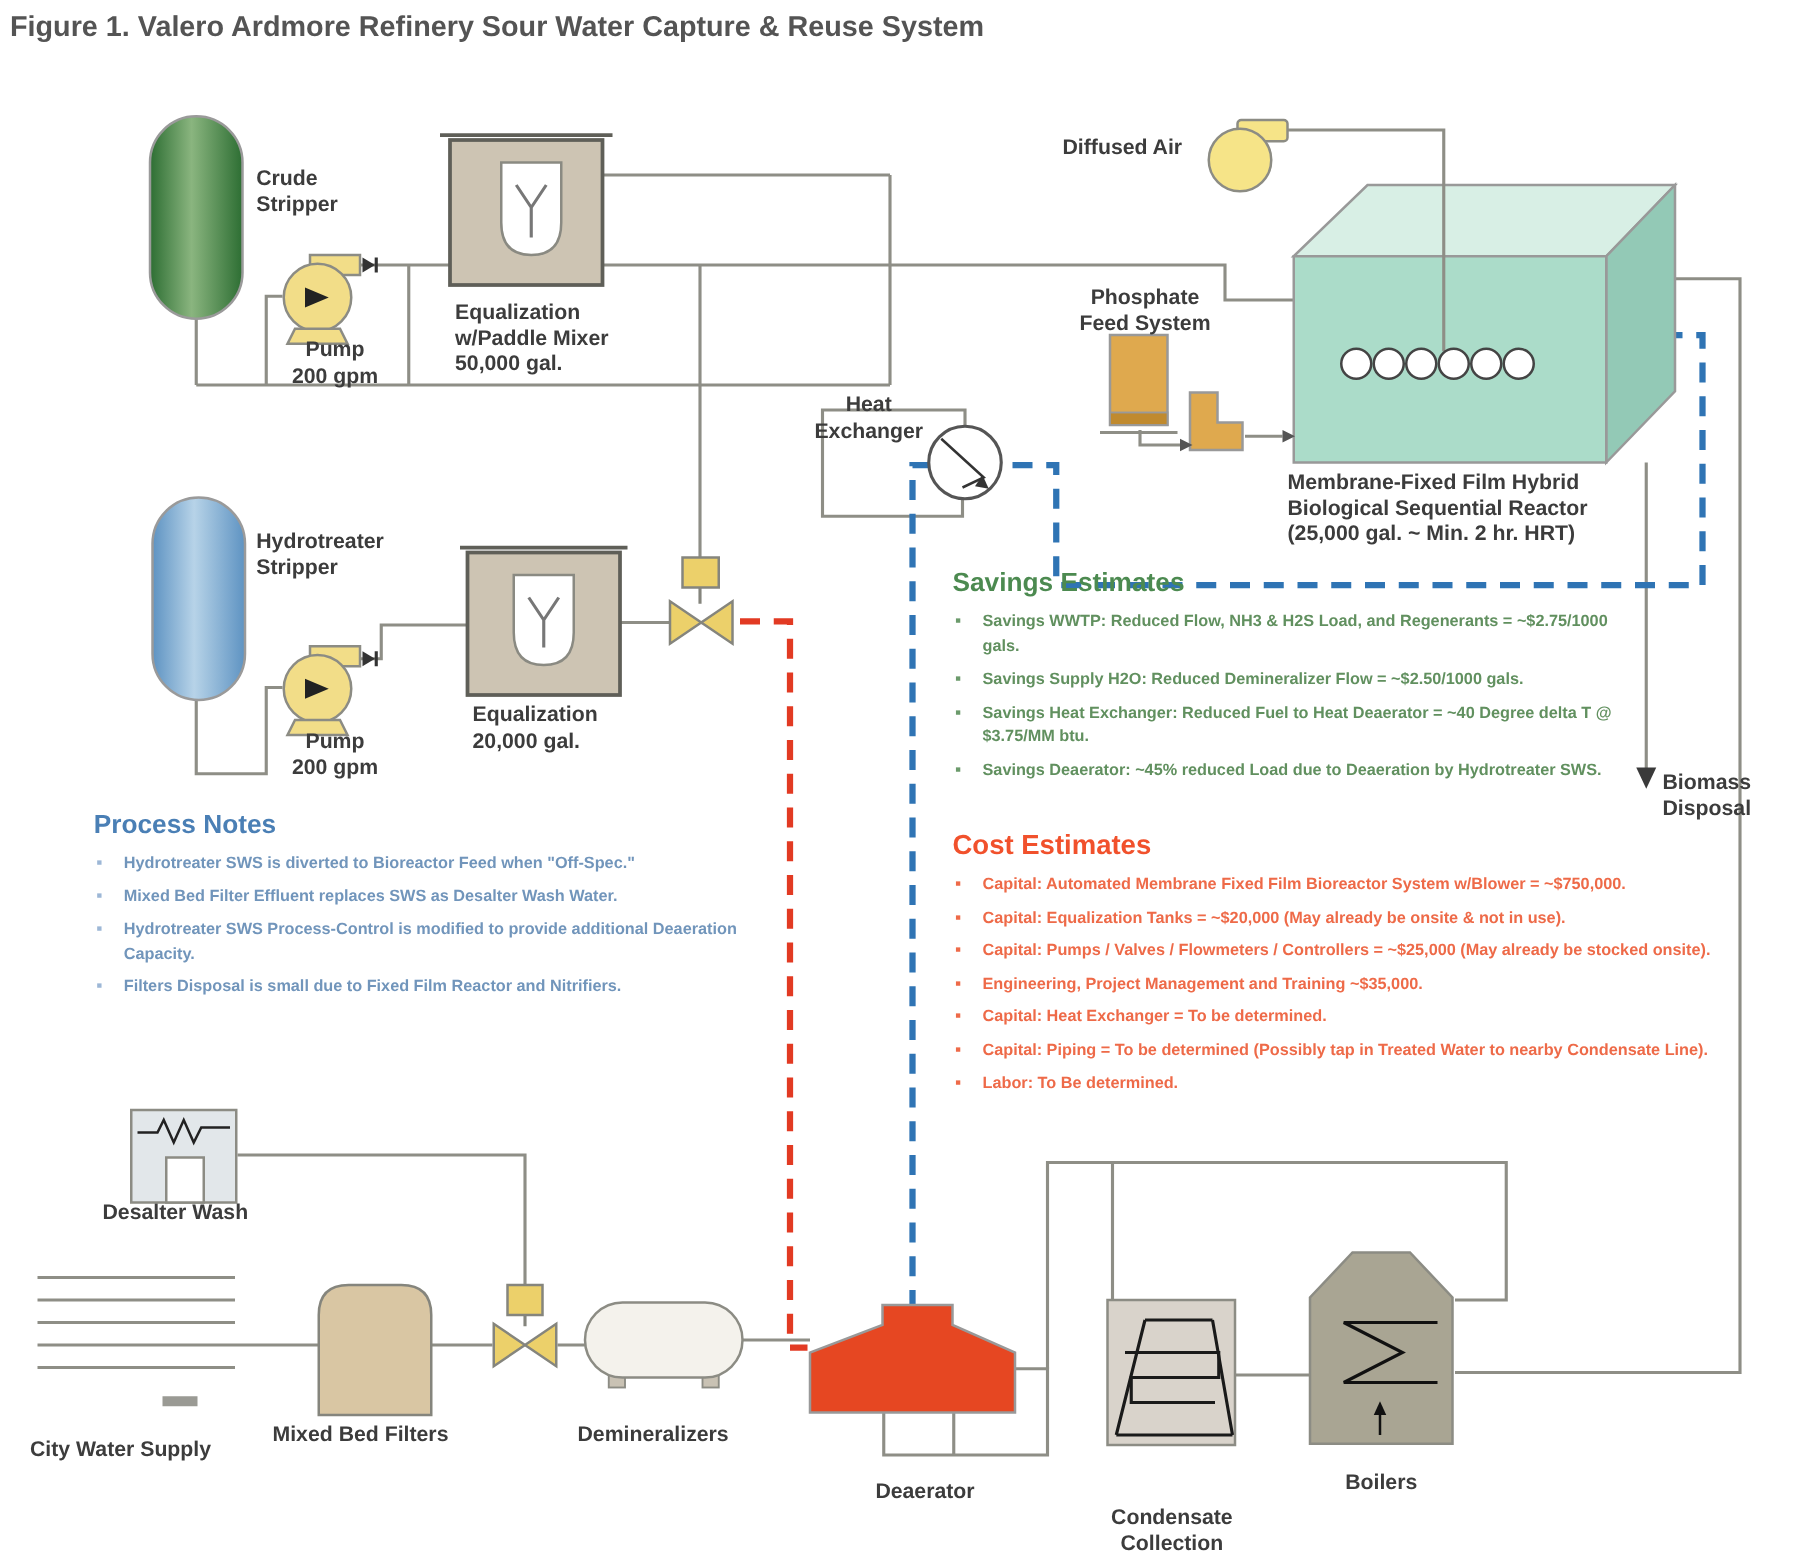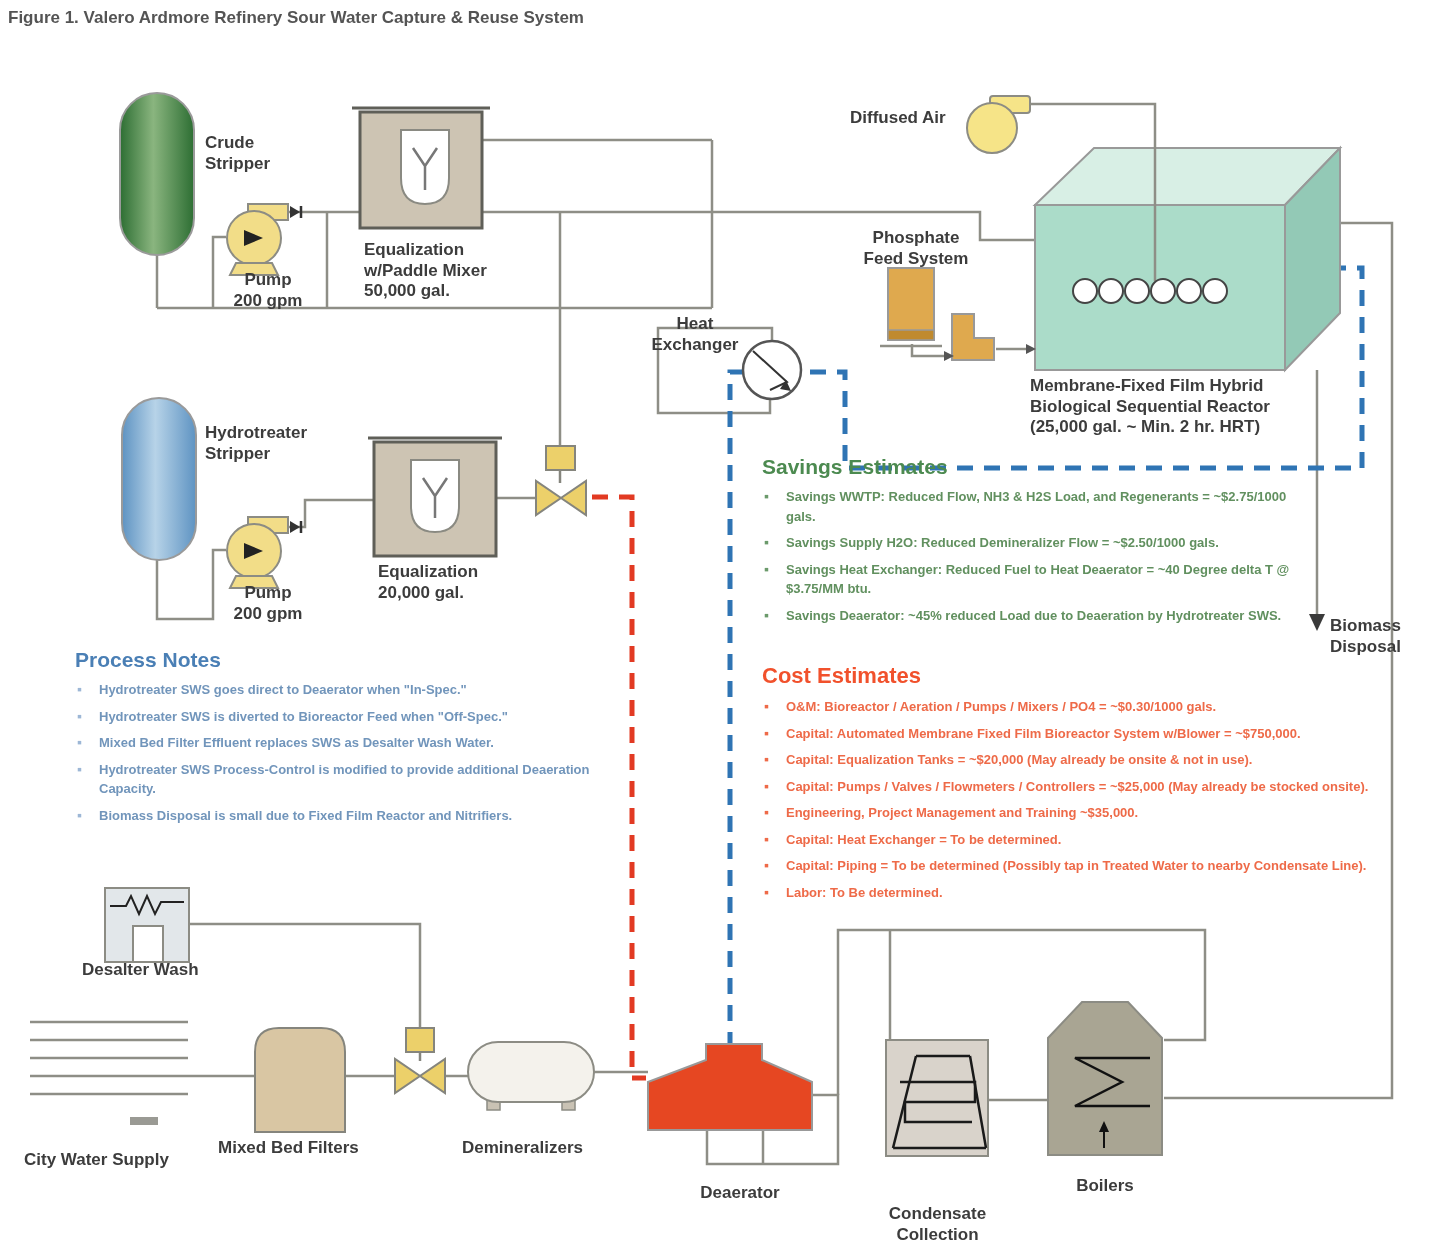--- a/index.html
+++ b/index.html
@@ -1,21 +1,21 @@
 <!DOCTYPE html>
 <html><head>
 <meta charset="utf-8">
 <style>
   html,body{margin:0;padding:0;background:#fff;}
   body{font-family:"Liberation Sans", sans-serif;}
   #stage{position:relative;width:1440px;height:1252px;background:#fff;overflow:hidden;}
   #pipes{position:absolute;left:0;top:0;z-index:1;}
   .lbl{position:absolute;z-index:3;font-weight:700;color:#3c3c3c;font-size:17px;line-height:1.22;white-space:pre-line;}
   .lbl.center{text-align:center;}
-  #page-title{position:absolute;left:8px;top:8px;z-index:3;font-size:17px;font-weight:700;color:#545454;}
+  #page-title{position:absolute;left:8px;top:8px;z-index:3;font-size:23px;font-weight:700;color:#545454;}
   .txt-section{position:absolute;z-index:3;}
   .txt-section h3{margin:0 0 8px 0;font-size:21px;}
   .txt-section ul{list-style:none;margin:0;padding:0;}
   .txt-section li{font-size:13px;font-weight:700;line-height:1.5;margin:0 0 7px 0;padding-left:24px;position:relative;}
   .txt-section li::before{content:"\25AA";position:absolute;left:2px;top:-1px;font-size:14px;}
   #process-notes{left:75px;top:648px;width:532px;}
   #process-notes h3{color:#4a7fb5;}
   #process-notes li{color:#7195bb;}
   #process-notes li::before{color:#9db7d6;}
   #savings-estimates{left:762px;top:455px;width:548px;}
@@ -220,42 +220,40 @@
   <div class="lbl" style="left:218px;top:1138px;width:170px;">Mixed Bed Filters</div>
   <div class="lbl" style="left:462px;top:1138px;width:150px;">Demineralizers</div>
   <div class="lbl center" style="left:680px;top:1183px;width:120px;">Deaerator</div>
   <div class="lbl center" style="left:880px;top:1204px;width:115px;">Condensate
 Collection</div>
   <div class="lbl center" style="left:1050px;top:1176px;width:110px;">Boilers</div>
 
   <div id="process-notes" class="txt-section">
     <h3>Process Notes</h3>
     <ul>
-        <li>Hydrotreater SWS goes direct to Deaerator when "In-Spec."</li>
         <li>Hydrotreater SWS is diverted to Bioreactor Feed when "Off-Spec."</li>
         <li>Mixed Bed Filter Effluent replaces SWS as Desalter Wash Water.</li>
         <li>Hydrotreater SWS Process-Control is modified to provide additional Deaeration Capacity.</li>
-        <li>Biomass Disposal is small due to Fixed Film Reactor and Nitrifiers.</li>
+        <li>Filters Disposal is small due to Fixed Film Reactor and Nitrifiers.</li>
       </ul>
   </div>
 
   <div id="savings-estimates" class="txt-section">
     <h3>Savings Estimates</h3>
     <ul>
         <li>Savings WWTP: Reduced Flow, NH3 &amp; H2S Load, and Regenerants = ~$2.75/1000 gals.</li>
         <li>Savings Supply H2O: Reduced Demineralizer Flow = ~$2.50/1000 gals.</li>
         <li>Savings Heat Exchanger: Reduced Fuel to Heat Deaerator = ~40 Degree delta T @ $3.75/MM btu.</li>
         <li>Savings Deaerator: ~45% reduced Load due to Deaeration by Hydrotreater SWS.</li>
       </ul>
   </div>
 
   <div id="cost-estimates" class="txt-section">
     <h3>Cost Estimates</h3>
     <ul>
-        <li>O&amp;M: Bioreactor / Aeration / Pumps / Mixers / PO4 = ~$0.30/1000 gals.</li>
         <li>Capital: Automated Membrane Fixed Film Bioreactor System w/Blower = ~$750,000.</li>
         <li>Capital: Equalization Tanks = ~$20,000 (May already be onsite &amp; not in use).</li>
         <li>Capital: Pumps / Valves / Flowmeters / Controllers = ~$25,000 (May already be stocked onsite).</li>
         <li>Engineering, Project Management and Training ~$35,000.</li>
         <li>Capital: Heat Exchanger = To be determined.</li>
         <li>Capital: Piping = To be determined (Possibly tap in Treated Water to nearby Condensate Line).</li>
         <li>Labor: To Be determined.</li>
       </ul>
   </div>
 

